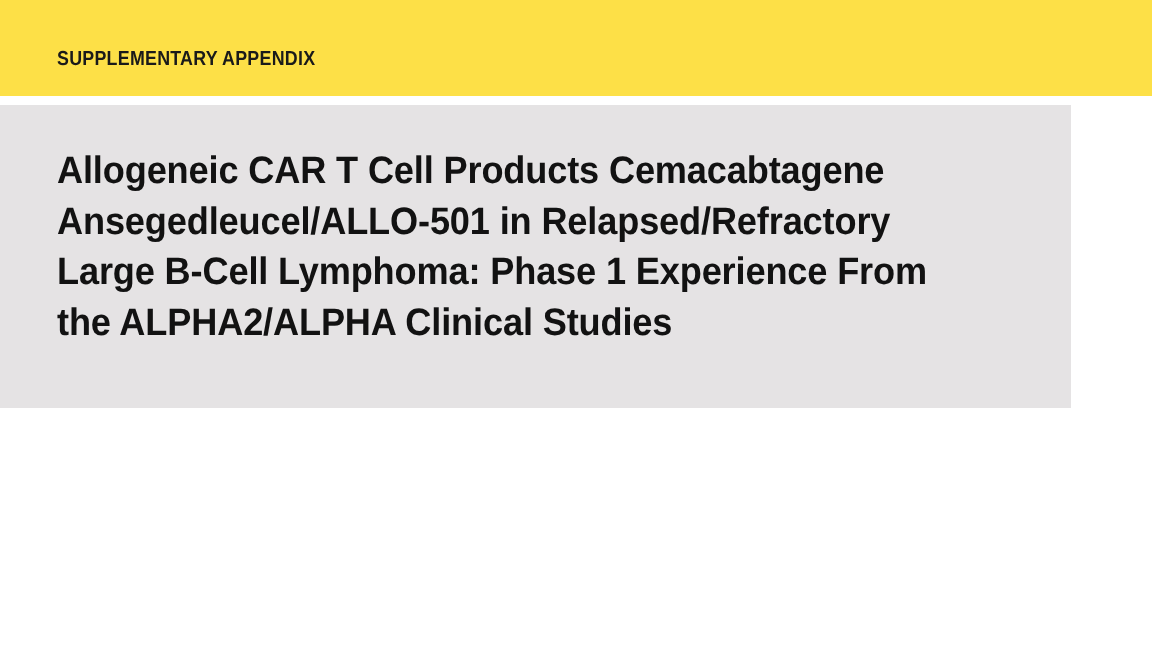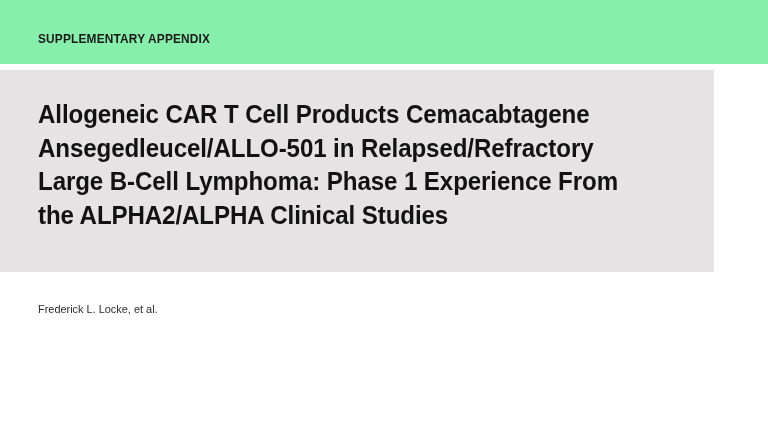--- a/index.html
+++ b/index.html
@@ -24,21 +24,21 @@
     background: #ffffff;
   }
 
   
   .header-strip {
     position: absolute;
     top: 0;
     left: 0;
     width: 768px;
     height: 64px;
-    background: #86efac;
+    background: #fde047;
   }
 
   .kicker {
     position: absolute;
     left: 38px;
     top: 31px;
     font-family: "Liberation Sans", sans-serif;
     font-weight: bold;
     font-size: 13.5px;
     line-height: 15px;
@@ -113,17 +113,14 @@
 
   <div class="title-band">
     <div class="title-block">
       <div class="title-line">Allogeneic CAR T Cell Products Cemacabtagene</div>
       <div class="title-line">Ansegedleucel/ALLO-501 in Relapsed/Refractory</div>
       <div class="title-line">Large B-Cell Lymphoma: Phase 1 Experience From</div>
       <div class="title-line">the ALPHA2/ALPHA Clinical Studies</div>
     </div>
   </div>
 
-  <div class="body-area">
-    <div class="byline">Frederick L. Locke, et al.</div>
-  </div>
 
 </div>
 
 </body></html>

